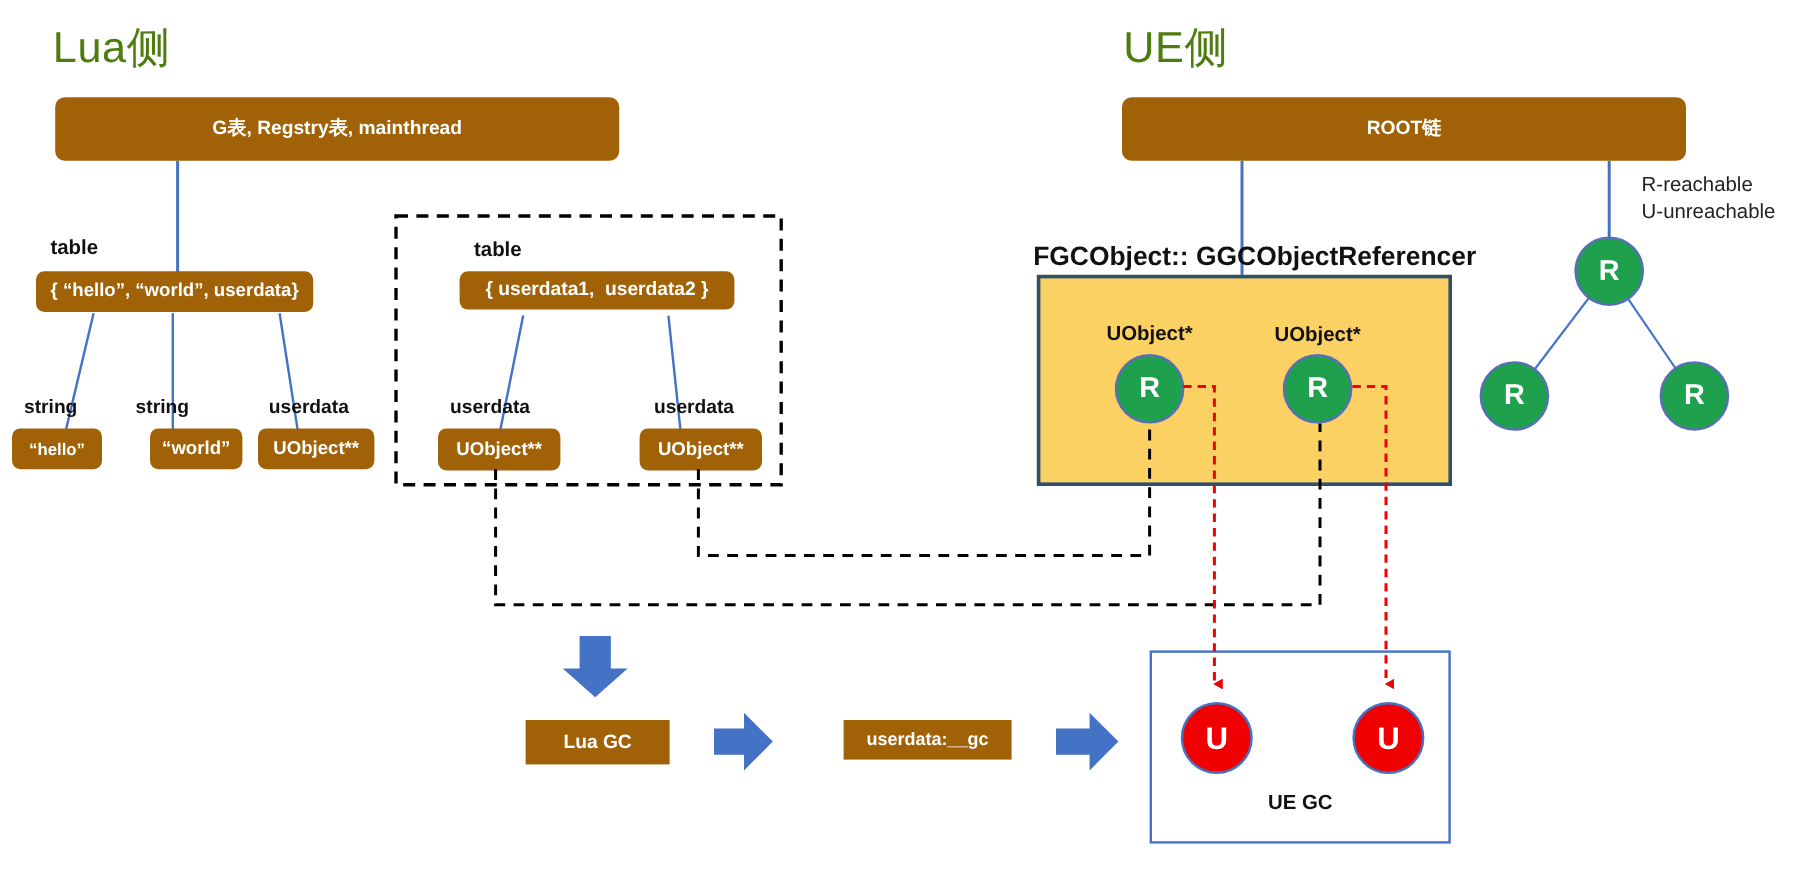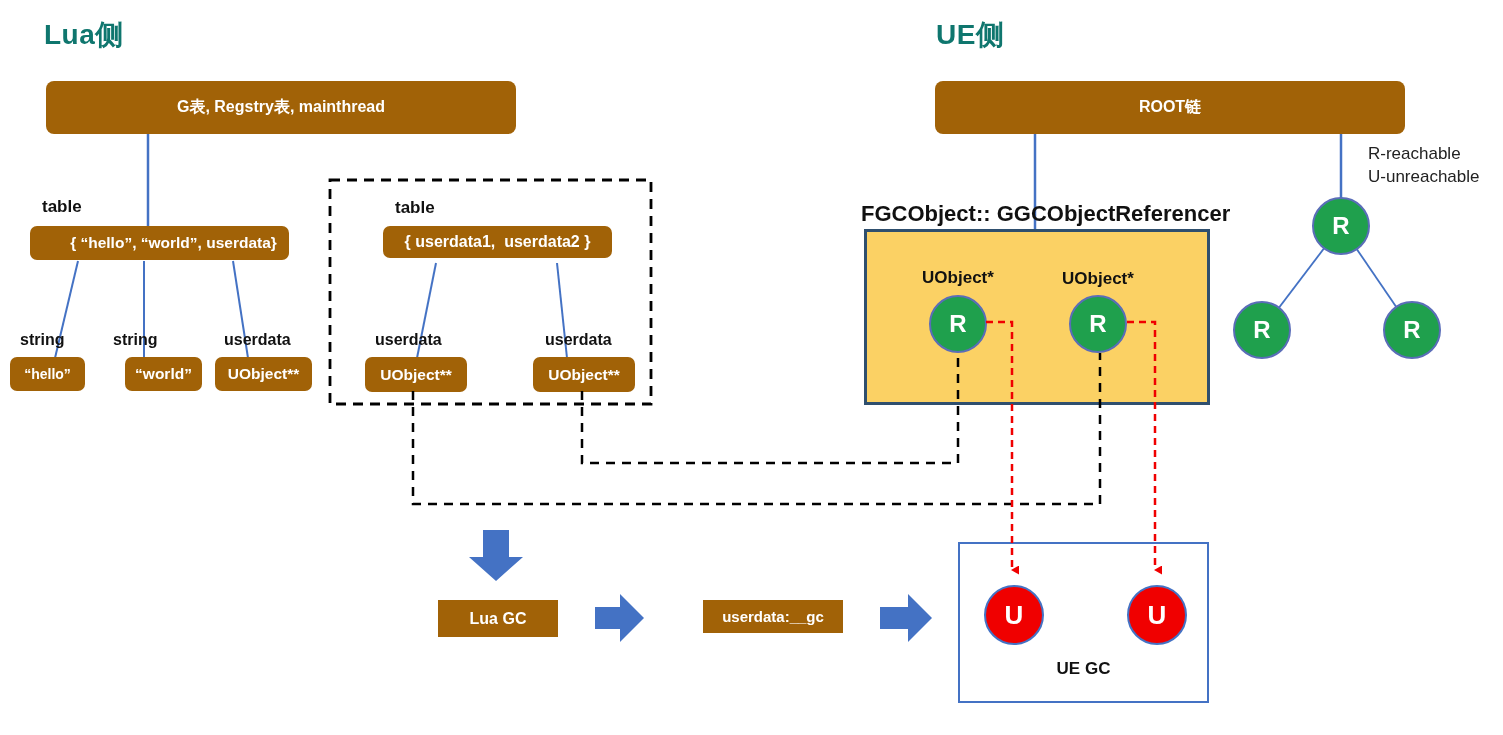--- a/index.html
+++ b/index.html
@@ -4,21 +4,21 @@
 <style>
   html,body{margin:0;padding:0;background:#ffffff;}
   .canvas{
     position:relative;width:1503px;height:735px;background:#ffffff;overflow:hidden;
     font-family:"Liberation Sans","DejaVu Sans",sans-serif;
   }
   .layer{position:absolute;left:0;top:0;width:1503px;height:735px;pointer-events:none;}
   .layer.behind{z-index:0;}
   .layer.front{z-index:3;}
   .abs{position:absolute;z-index:2;}
-  .heading{font-size:28px;font-weight:bold;color:#0f766e;letter-spacing:0.5px;}
+  .heading{font-size:36px;font-weight:normal;color:#4d7c0f;letter-spacing:0.5px;}
   .bluebox{
     background:#a16207;color:#fff;font-weight:bold;
     display:flex;align-items:center;justify-content:center;
     border-radius:8px;white-space:pre;z-index:2;position:absolute;text-align:center;
   }
   .bluebox.small{border-radius:7px;}
   .bluebox.sharp{border-radius:0;}
   .blk-label{position:absolute;z-index:2;color:#111;font-weight:bold;white-space:pre;}
   .legend{position:absolute;z-index:2;color:#222;font-size:17px;line-height:23px;font-weight:normal;}
   .yellowbox{
@@ -51,21 +51,21 @@
     <path d="M1341 226 L1262 330" stroke="#4472C4" stroke-width="1.8" fill="none"></path>
     <path d="M1341 226 L1412 330" stroke="#4472C4" stroke-width="1.8" fill="none"></path>
   </svg>
 
   <div class="abs heading" style="left:44px;top:16px;">Lua侧</div>
   <div class="abs heading" style="left:936px;top:16px;">UE侧</div>
 
   <div class="bluebox" style="left:46px;top:81px;width:470px;height:53px;font-size:16px;">G表, Regstry表, mainthread</div>
 
   <div class="blk-label" style="left:42px;top:197px;font-size:17px;">table</div>
-  <div class="bluebox small" style="left:30px;top:226px;width:231px;height:34px;font-size:15.5px;padding-left:28px;">{ “hello”, “world”, userdata}</div>
+  <div class="bluebox small" style="left:30px;top:226px;width:231px;height:34px;font-size:15.5px;">{ “hello”, “world”, userdata}</div>
 
   <div class="blk-label" style="left:20px;top:331px;font-size:16px;">string</div>
   <div class="blk-label" style="left:113px;top:331px;font-size:16px;">string</div>
   <div class="blk-label" style="left:224px;top:331px;font-size:16px;">userdata</div>
 
   <div class="bluebox small" style="left:10px;top:357px;width:75px;height:34px;font-size:14px;">“hello”</div>
   <div class="bluebox small" style="left:105px;top:357px;width:77px;height:34px;font-size:15.5px;margin-left:20px;">“world”</div>
   <div class="bluebox small" style="left:215px;top:357px;width:97px;height:34px;font-size:15.5px;">UObject**</div>
 
   <div class="blk-label" style="left:395px;top:198px;font-size:17px;">table</div>

